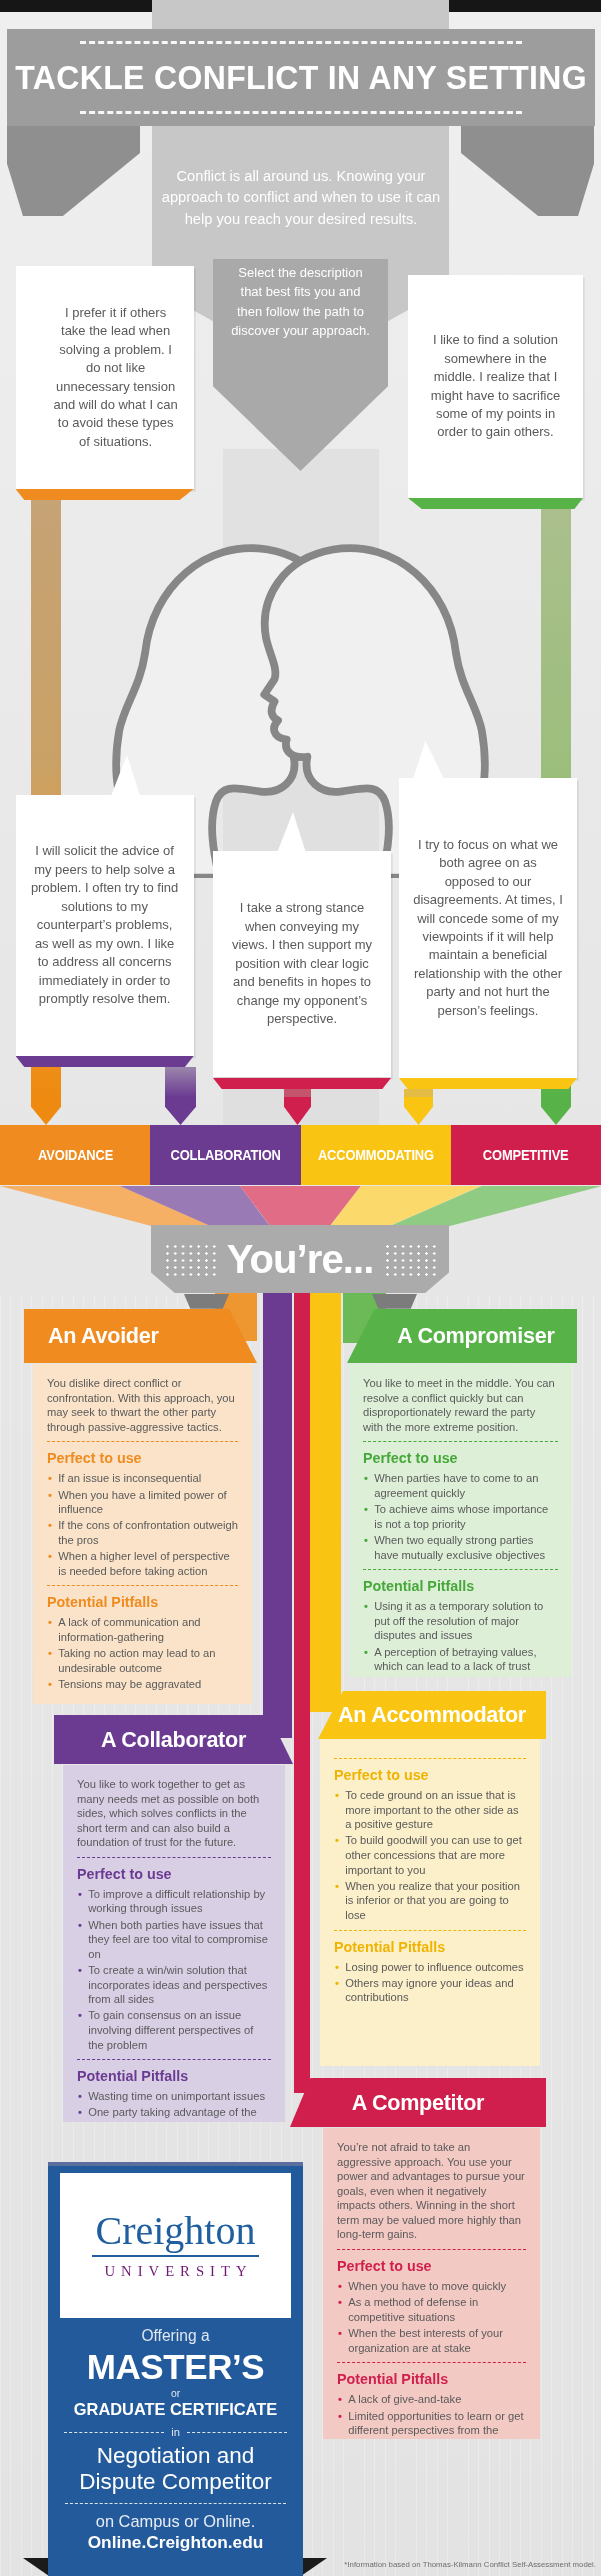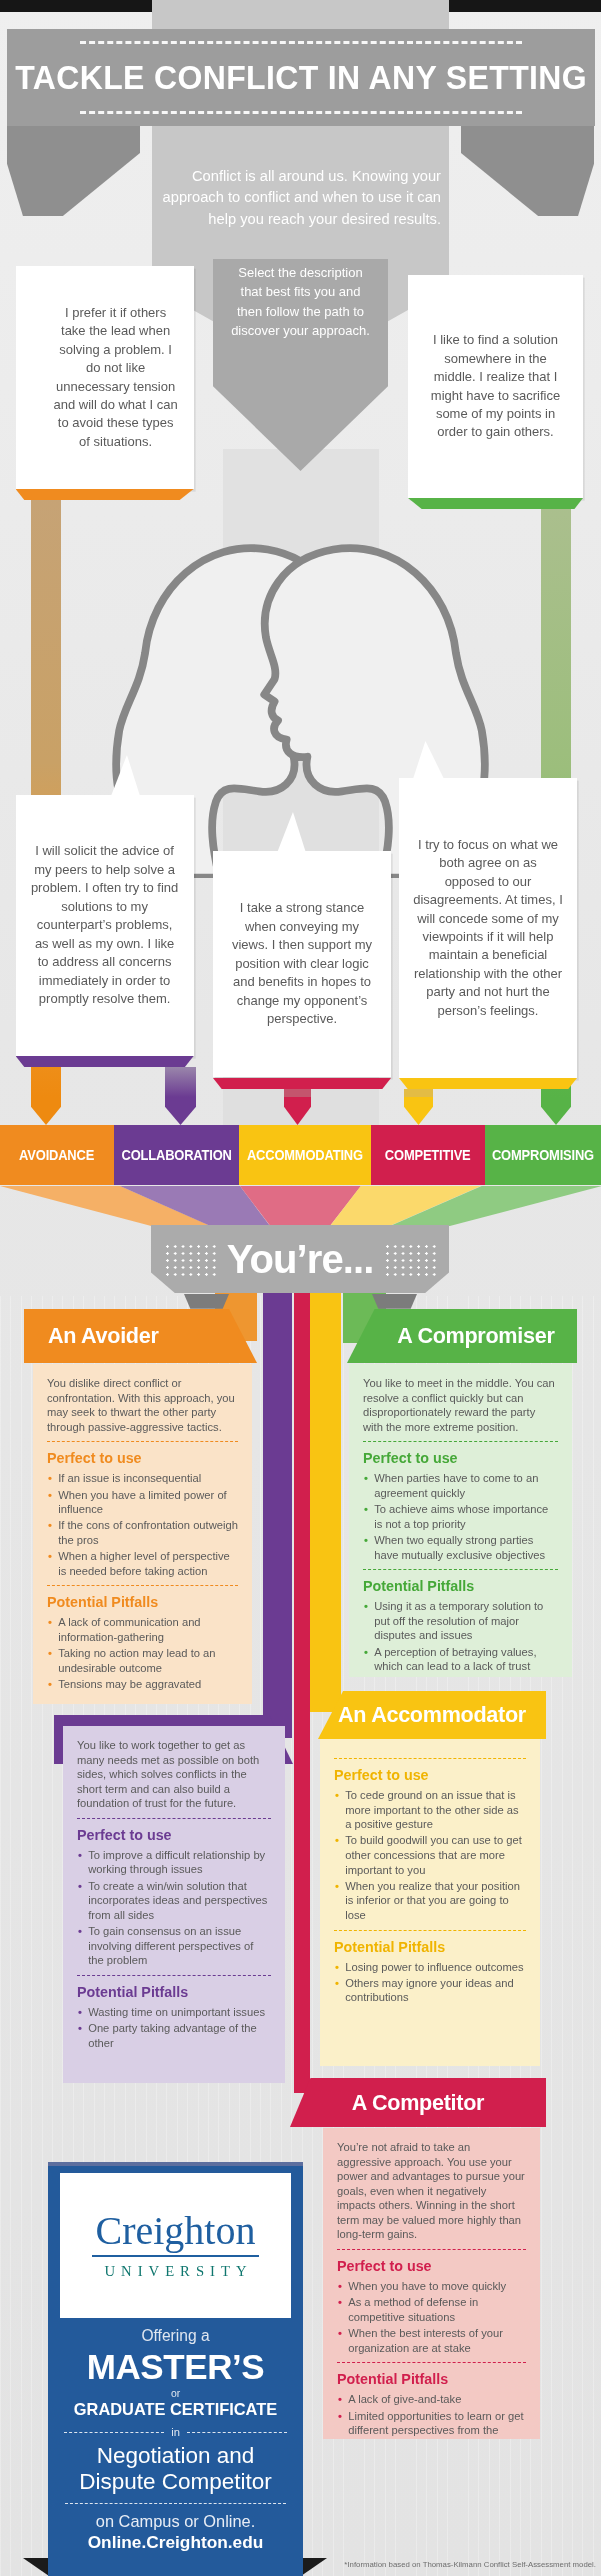--- a/index.html
+++ b/index.html
@@ -19,21 +19,21 @@
   .title-banner{left:7px;top:29px;width:588px;height:97px;background:#9d9d9d;
      display:flex;align-items:center;justify-content:center;}
   .title-banner .dash{position:absolute;left:73px;right:73px;border-top:3.5px dashed rgba(255,255,255,.92);}
   .dash.d-top{top:12px;} .dash.d-bot{bottom:12px;}
   .main-title{color:#fff;font-weight:bold;font-size:34px;letter-spacing:0.4px;white-space:nowrap;
      transform:scaleX(.94);}
   .tail{top:126px;width:133px;height:90px;background:#8f8f8f;}
   .tail-l{left:7px;clip-path:polygon(0 0,100% 0,100% 30%,42% 100%,12% 100%,0 42%);}
   .tail-r{left:461px;clip-path:polygon(0 0,100% 0,100% 42%,88% 100%,58% 100%,0 30%);}
   .subtitle{left:161px;top:166px;width:280px;color:#fff;font-size:14.7px;line-height:1.45;
-     text-align:right;}
+     text-align:center;}
   .select-pent{left:213px;top:259px;width:175px;height:212px;background:#a9a9a9;
      clip-path:polygon(0 0,100% 0,100% 60%,50% 100%,0 60%);
      color:#fff;font-size:13px;line-height:1.5;text-align:center;padding:3.5px 15.6px 0;box-sizing:border-box;}
   
   .sbox{background:#fff;color:#5a5a5a;font-size:13px;line-height:1.42;text-align:center;
      display:flex;align-items:center;justify-content:center;padding:12px 14px;box-sizing:border-box;
      box-shadow:1.7px 2.6px 0 rgba(0,0,0,.08);}
   .strip{height:11.2px;}
   .tl-box{left:15.6px;top:266px;width:178px;height:223px;padding-left:36px;}
   .tl-strip{left:15.6px;top:489px;width:178px;background:#f08b1f;clip-path:polygon(0 0,100% 0,92% 100%,5% 100%);}
@@ -111,38 +111,38 @@
   .avoider .card-header{left:24px;top:1309px;width:233px;height:54px;background:#f08b1f;
      clip-path:polygon(0 0,88% 0,100% 100%,0 100%);padding-left:24px;box-sizing:border-box;}
   .avoider .card-body{left:33px;top:1364px;width:219px;height:340px;background:#fae3c8;}
   .avoider .sec{color:#f08b1f;} .avoider .sep{border-color:#f08b1f;} .avoider li:before{color:#f08b1f;}
   .compromiser .card-header{left:347px;top:1309px;width:230px;height:54px;background:#57b347;
      clip-path:polygon(12% 0,100% 0,100% 100%,0 100%);justify-content:flex-end;padding-right:22.5px;box-sizing:border-box;}
   .compromiser .card-body{left:349px;top:1364px;width:223px;height:313px;background:#deefd8;}
   .compromiser .sec{color:#45a838;} .compromiser .sep{border-color:#45a838;} .compromiser li:before{color:#45a838;}
   .collaborator .card-header{left:54px;top:1715px;width:239px;height:49px;background:#6b3b92;
      clip-path:polygon(0 0,90% 0,100% 100%,0 100%);justify-content:center;}
-  .collaborator .card-body{left:63px;top:1726px;width:222px;height:357px;background:#d9cfe5;}
+  .collaborator .card-body{left:63px;top:1765px;width:222px;height:357px;background:#d9cfe5;}
   .collaborator .sec{color:#6b3b92;} .collaborator .sep{border-color:#6b3b92;} .collaborator li:before{color:#6b3b92;}
   .accommodator .card-header{left:318px;top:1691px;width:228px;height:48px;background:#f9c412;
      clip-path:polygon(11% 0,100% 0,100% 100%,0 100%);justify-content:center;}
   .accommodator .card-body{left:320px;top:1739px;width:220px;height:327px;background:#fbf0c9;}
   .accommodator .sec{color:#f0b400;} .accommodator .sep{border-color:#f0b400;} .accommodator li:before{color:#f0b400;}
   .competitor .card-header{left:290px;top:2078px;width:256px;height:49px;background:#d11f4d;
      clip-path:polygon(8% 0,100% 0,100% 100%,0 100%);justify-content:center;}
   .competitor .card-body{left:323px;top:2128px;width:217px;height:311px;background:#f3c9c4;}
   .competitor .sec{color:#d11f4d;} .competitor .sep{border-color:#d11f4d;} .competitor li:before{color:#d11f4d;}
   
   .ad{left:48px;top:2162px;width:255px;height:414px;background:#235a9b;z-index:6;
      border-top:4.3px solid #5c6e9e;box-sizing:border-box;}
   .ad-logo{position:absolute;left:12px;top:7px;width:231px;height:145px;background:#fff;
      display:flex;flex-direction:column;align-items:center;justify-content:center;}
   .ad-wordmark{font-family:"Liberation Serif",serif;color:#1f5fa0;font-size:40px;line-height:1;
      border-bottom:2.6px solid #1f5fa0;padding:0 3.5px 3.5px;}
-  .ad-university{font-family:"Liberation Serif",serif;color:#0f766e;font-size:14.7px;
+  .ad-university{font-family:"Liberation Serif",serif;color:#701a75;font-size:14.7px;
      letter-spacing:6px;margin-top:6px;text-indent:6px;}
   .ad-copy{position:absolute;left:0;top:161px;width:100%;color:#fff;text-align:center;}
   .ad-offering{font-size:15.6px;color:#dfe6f0;}
   .ad-masters{font-size:35px;font-weight:bold;letter-spacing:-0.4px;margin-top:1.7px;}
   .ad-or{font-size:10.4px;color:#dfe6f0;margin-top:0.9px;}
   .ad-cert{font-size:16.4px;font-weight:bold;margin-top:1.7px;}
   .ad-inrow{display:flex;align-items:center;justify-content:center;gap:7px;margin:7px 15.6px 5.2px;
      font-size:11.2px;color:#dfe6f0;}
   .ad-inrow .dash-seg{flex:1;border-top:1.7px dashed rgba(255,255,255,.85);}
   .ad-prog{font-size:22.5px;font-weight:normal;line-height:1.15;}
@@ -219,23 +219,20 @@
       </div>
     <div class="cat-seg c1">
         <span>COLLABORATION</span>
       </div>
     <div class="cat-seg c3">
         <span>ACCOMMODATING</span>
       </div>
     <div class="cat-seg c2">
         <span>COMPETITIVE</span>
       </div>
-    <div class="cat-seg c4">
-        <span>COMPROMISING</span>
-      </div>
   </div>
   <div class="abs trap t0"></div>
   <div class="abs trap t1"></div>
   <div class="abs trap t2"></div>
   <div class="abs trap t3"></div>
   <div class="abs trap t4"></div>
 
   <div class="abs youre">
     <div class="dots"></div>
     <div class="youre-text">You’re...</div>
@@ -299,20 +296,21 @@
   <section class="collaborator">
     <div class="card-header">
       <h2 style="text-align:center;">A Collaborator</h2>
     </div>
     <div class="card-body">
       <p>You like to work together to get as many needs met as possible on both sides, which solves conflicts in the short term and can also build a foundation of trust for the future.</p>
       <div class="sep"></div>
       <h3 class="sec">Perfect to use</h3>
       <ul>
           <li>To improve a difficult relationship by working through issues</li>
+          <li>When both parties have issues that they feel are too vital to compromise on</li>
           <li>To create a win/win solution that incorporates ideas and perspectives from all sides</li>
           <li>To gain consensus on an issue involving different perspectives of the problem</li>
         </ul>
       <div class="sep"></div>
       <h3 class="sec">Potential Pitfalls</h3>
       <ul>
           <li>Wasting time on unimportant issues</li>
           <li>One party taking advantage of the other</li>
         </ul>
     </div>

